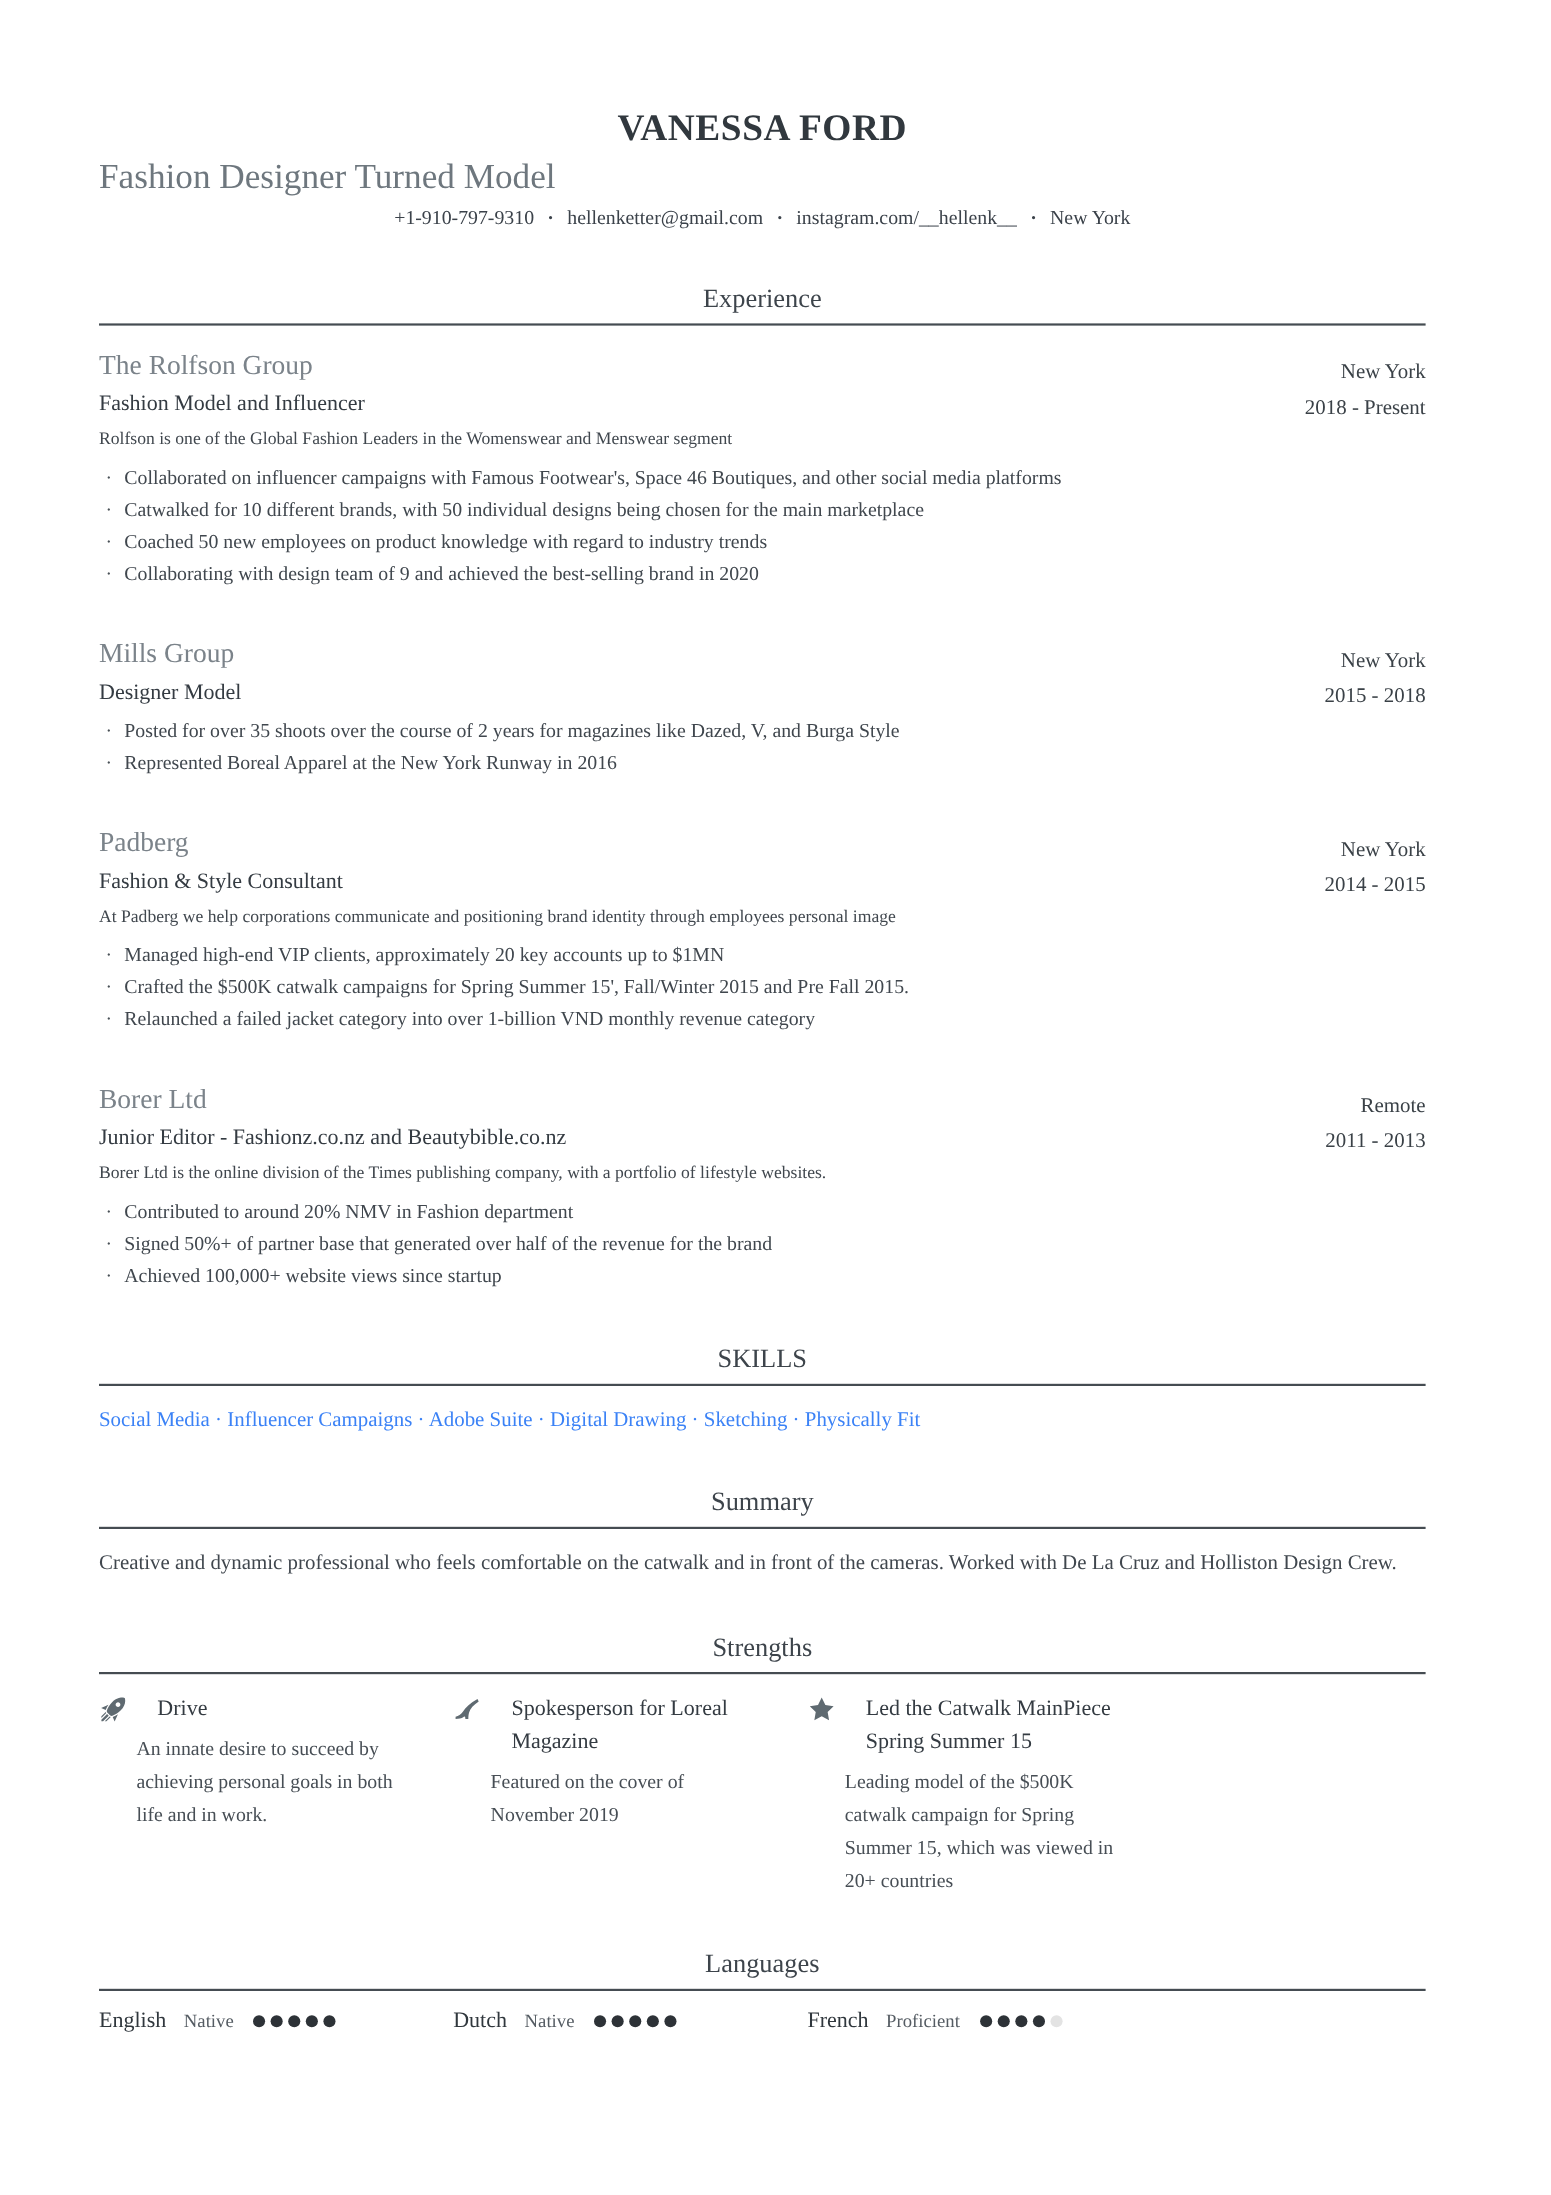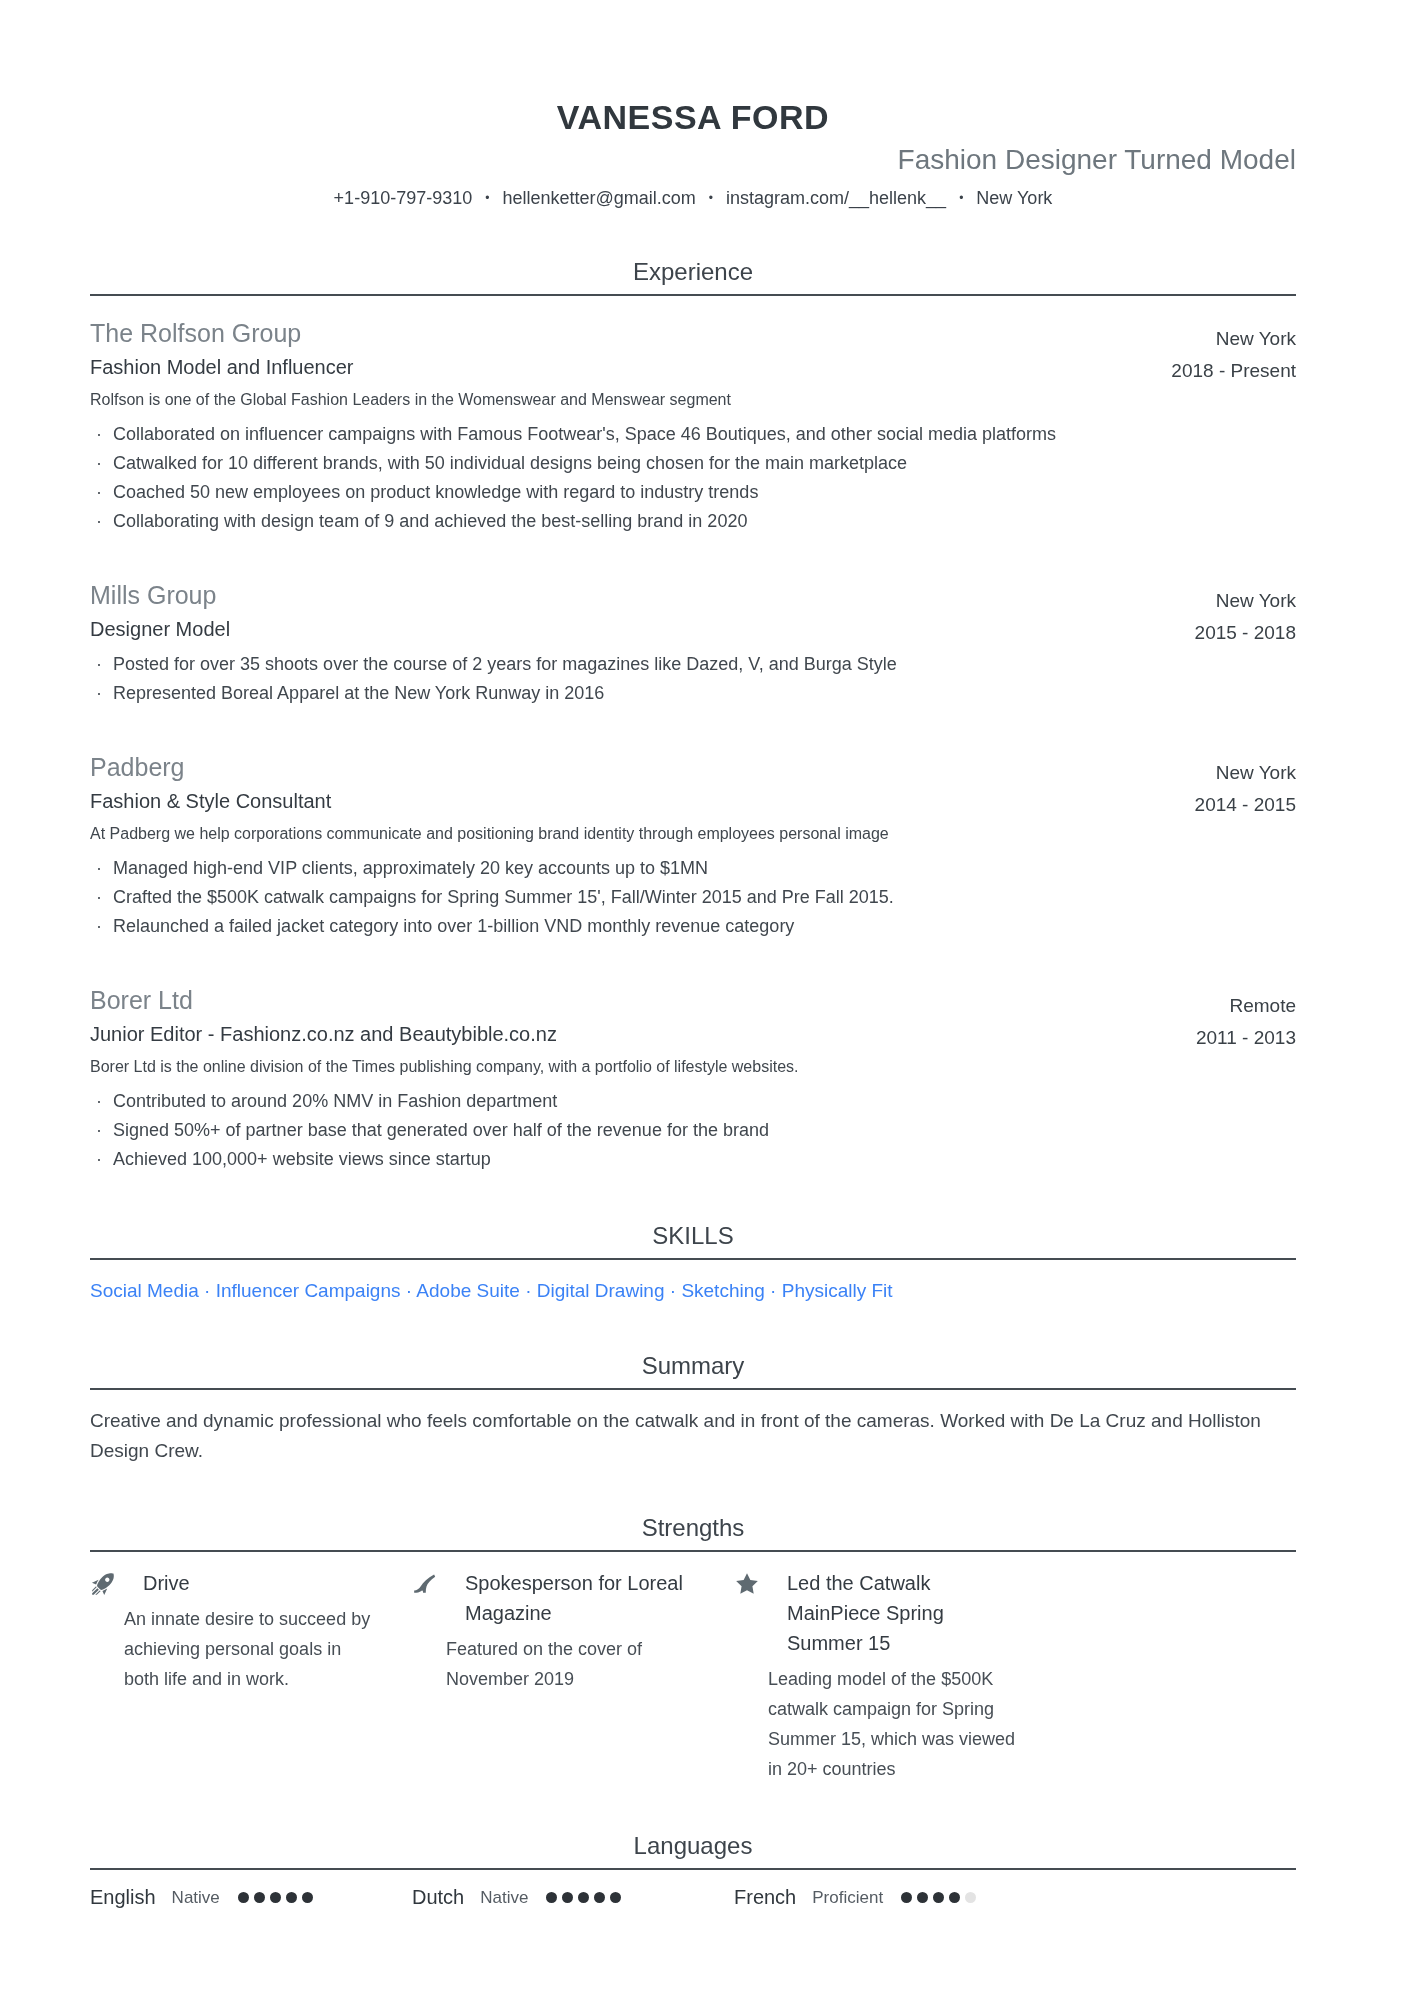--- a/index.html
+++ b/index.html
@@ -1,27 +1,27 @@
 <!DOCTYPE html>
 <html><head>
 <meta charset="utf-8">
 <style>
   html,body{margin:0;padding:0;background:#ffffff;}
   .page{
     width:1386px;height:1995px;box-sizing:border-box;
     padding:98px 90px 0;background:#ffffff;overflow:hidden;
-    font-family:Liberation Sans, sans-serif;
+    font-family:Liberation Serif, serif;
     color:#40474e;
   }
   
   .name{
     margin:0;text-align:center;font-size:34px;line-height:38px;
     font-weight:700;color:#31383e;letter-spacing:0.5px;
   }
-  .subtitle{margin-top:8px;text-align:right;font-size:28px;line-height:32px;color:#6e777e;}
+  .subtitle{margin-top:8px;text-align:left;font-size:32px;line-height:32px;color:#6e777e;}
   .contact{margin-top:10px;text-align:center;font-size:18px;line-height:24px;color:#3b424a;}
   .contact .sep{display:inline-block;margin:0 13px;font-size:12px;vertical-align:2px;color:#3b424a;}
   
   .section{margin-top:46px;}
   .section.mt-lg{}
   .section-heading{
     margin:0;text-align:center;font-size:24px;line-height:32px;
     font-weight:400;color:#3d444b;
   }
   .rule{border:none;border-top:2px solid #454c52;margin:6px 0 0;}

